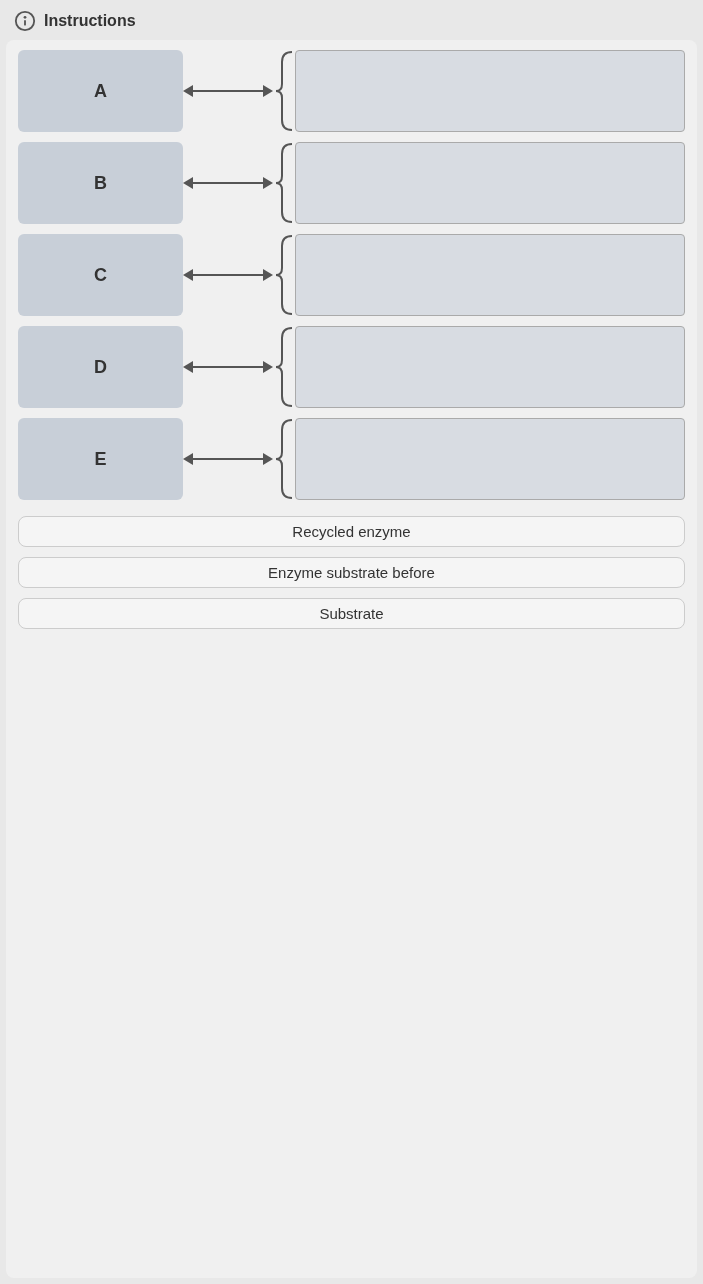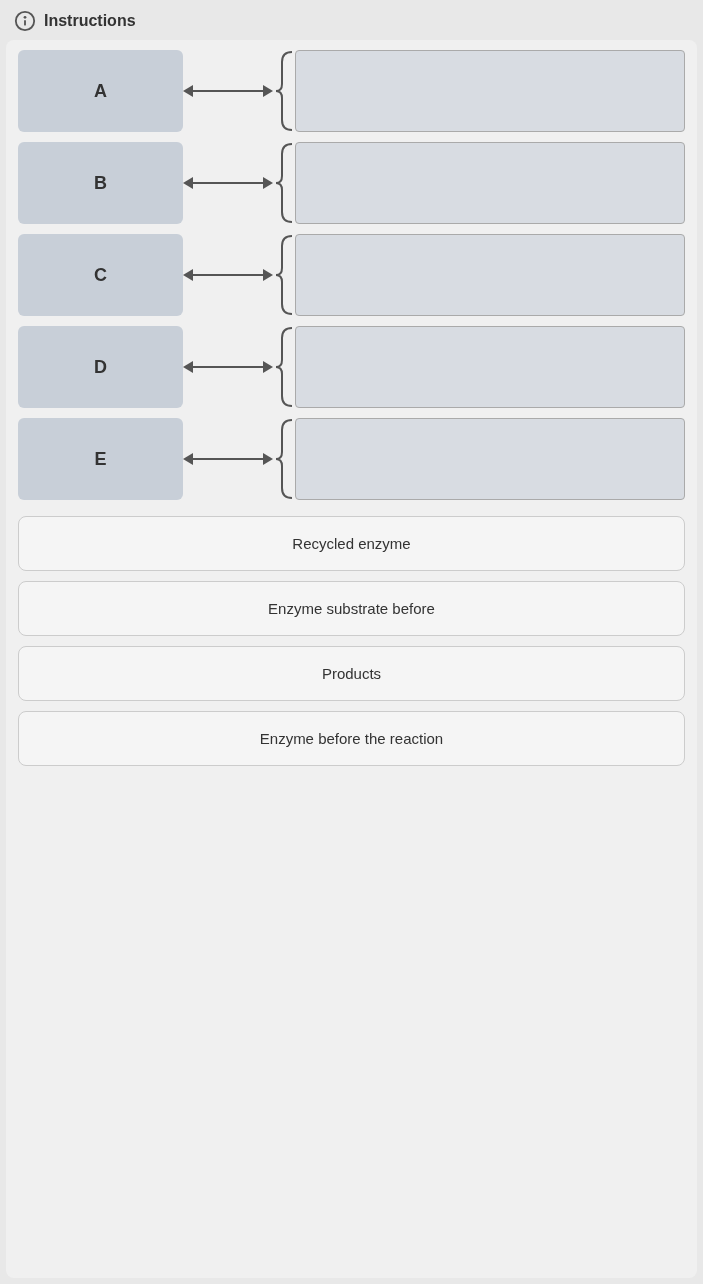--- a/index.html
+++ b/index.html
@@ -121,21 +121,21 @@
     
     .options-area {
       display: flex;
       flex-direction: column;
       gap: 10px;
       margin-top: 10px;
     }
 
     .option-btn {
       width: 100%;
-      padding: 18px 10px;
+      padding: 6px 10px;
       background-color: #f5f5f5;
       border: 1.5px solid #ccc;
       border-radius: 8px;
       font-size: 15px;
       color: #333;
       text-align: center;
       cursor: pointer;
     }
 
     
@@ -238,20 +238,19 @@
         </svg>
         <div class="right-box"></div>
       </div>
 
     </div>
 
     <div class="options-area">
 
       <button class="option-btn">Recycled enzyme</button>
       <button class="option-btn">Enzyme substrate before</button>
-      <button class="option-btn">Products</button>
-      <button class="option-btn">Enzyme before the reaction</button>
+      <button class="option-btn">Substrate</button>
 
     </div>
 
   </div>
 
 </div>
 
 </body></html>

